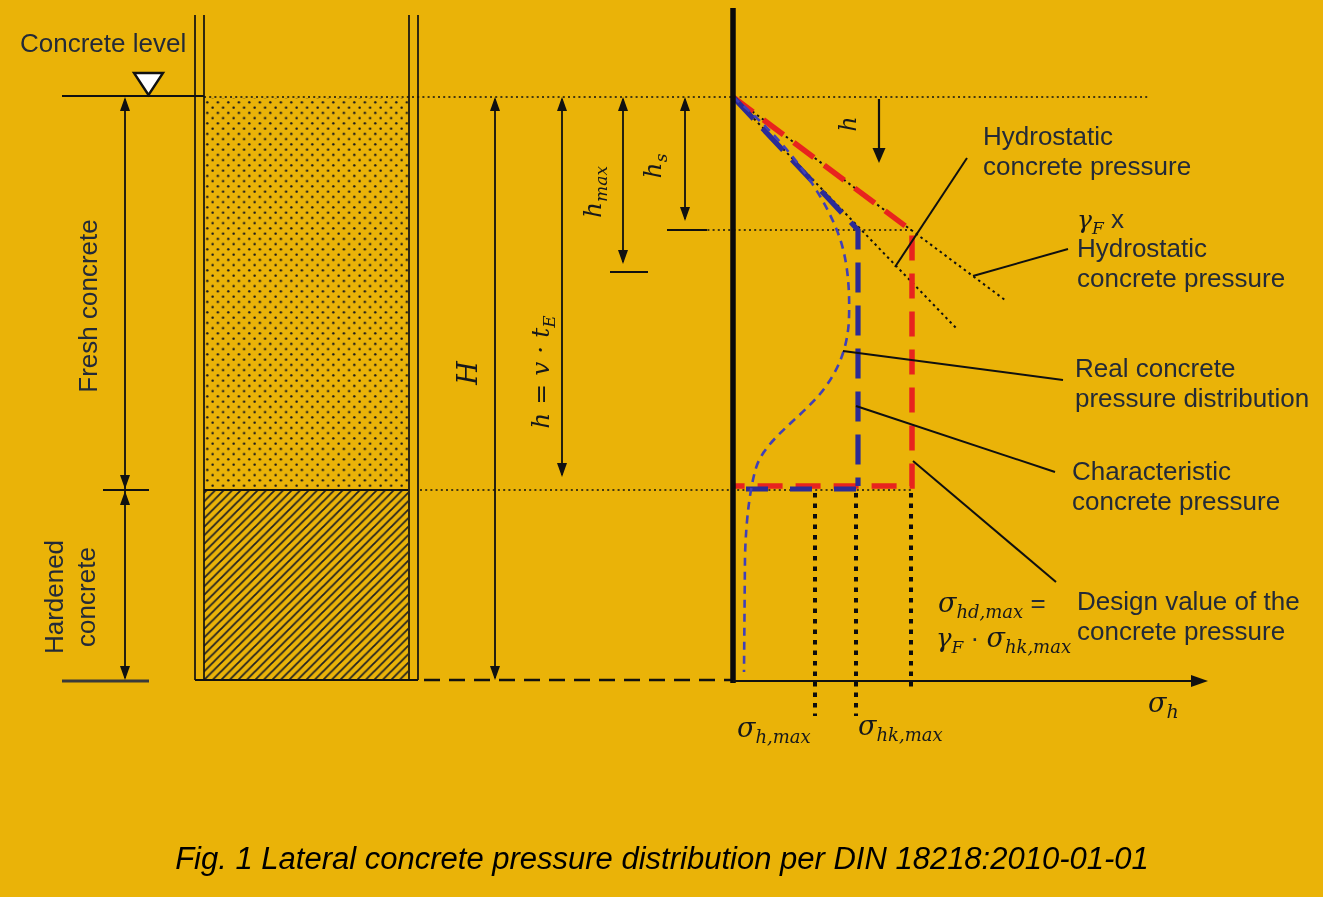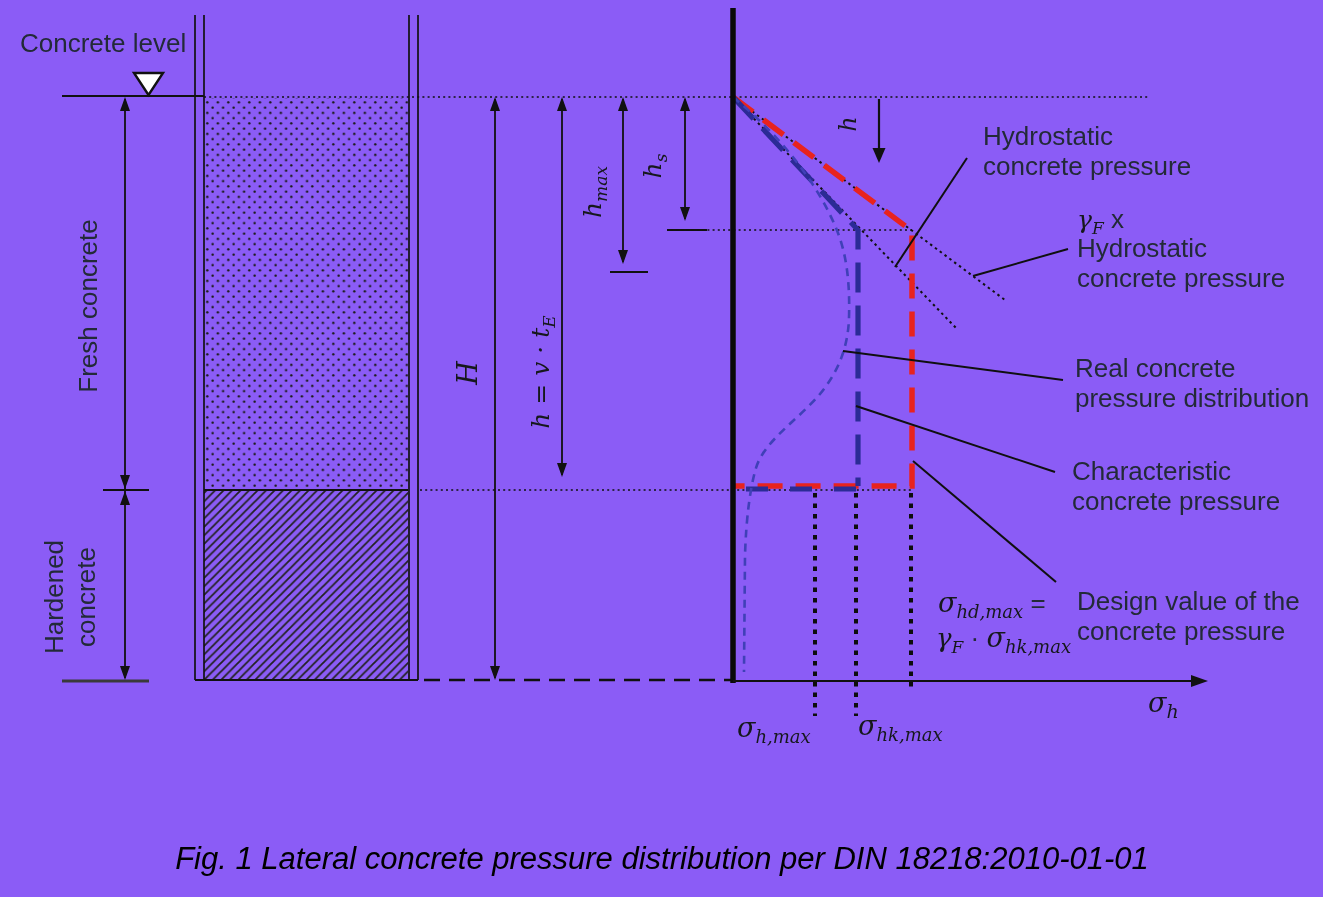--- a/index.html
+++ b/index.html
@@ -1,16 +1,16 @@
 <!DOCTYPE html>
 <html><head>
 <meta charset="utf-8">
 <style>
   html,body{margin:0;padding:0;background:#ffffff;}
-  .fig-wrap{position:relative;width:1323px;height:897px;background:#8b5cf6;font-family:"Liberation Sans",sans-serif;}
+  .fig-wrap{position:relative;width:1323px;height:897px;background:#eab308;font-family:"Liberation Sans",sans-serif;}
   svg{display:block;}
   text{fill:#232a38;}
   .lbl{font-family:"Liberation Sans",sans-serif;font-size:26px;fill:#232a38;}
   .math{font-family:"DejaVu Serif",serif;font-style:italic;fill:#16181c;}
   .blk{stroke:#111111;}
   .caption{font-family:"Liberation Sans",sans-serif;font-style:italic;font-size:31px;fill:#000000;}
 </style>
 </head>
 <body>
 

